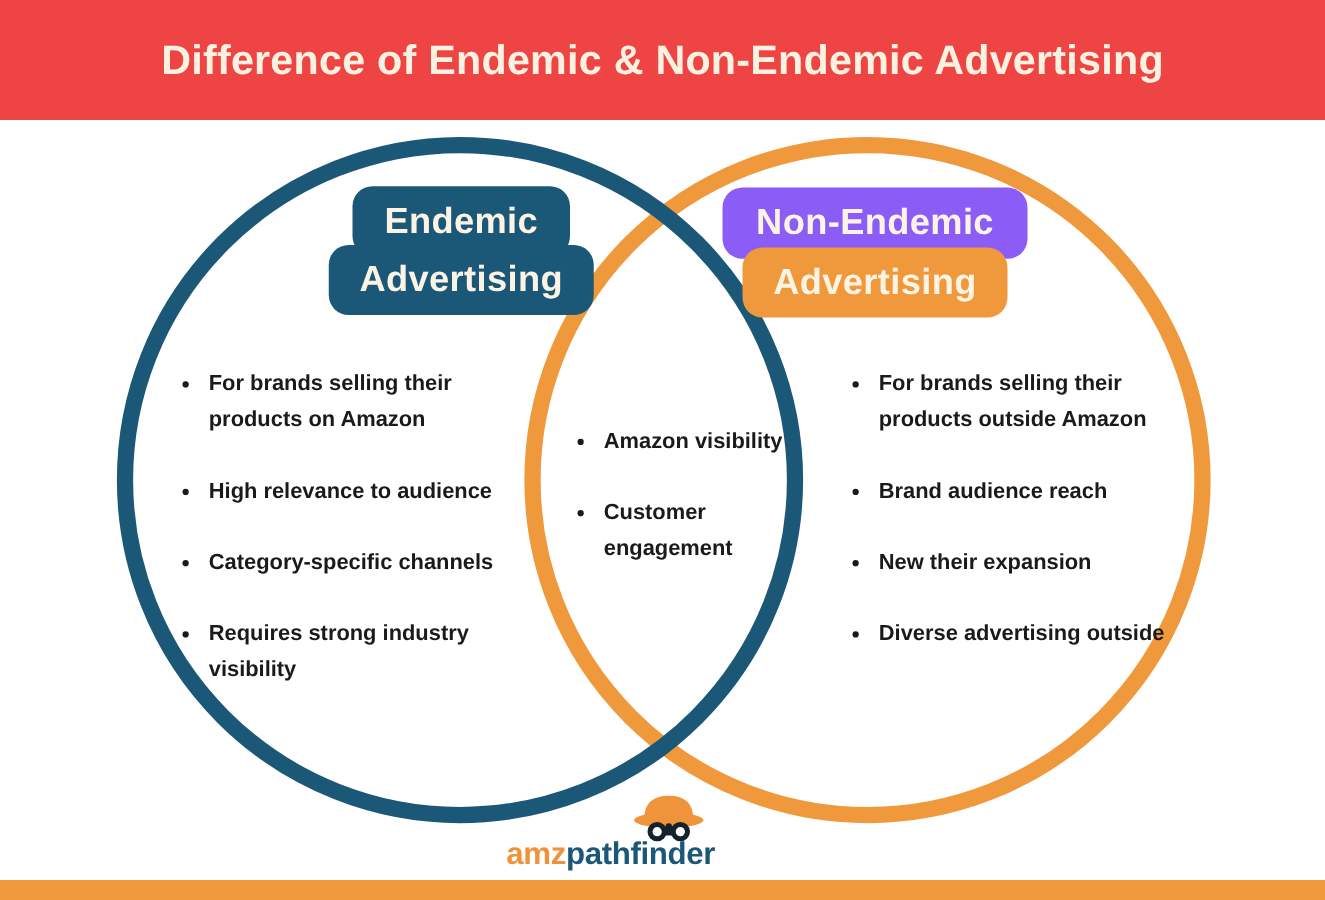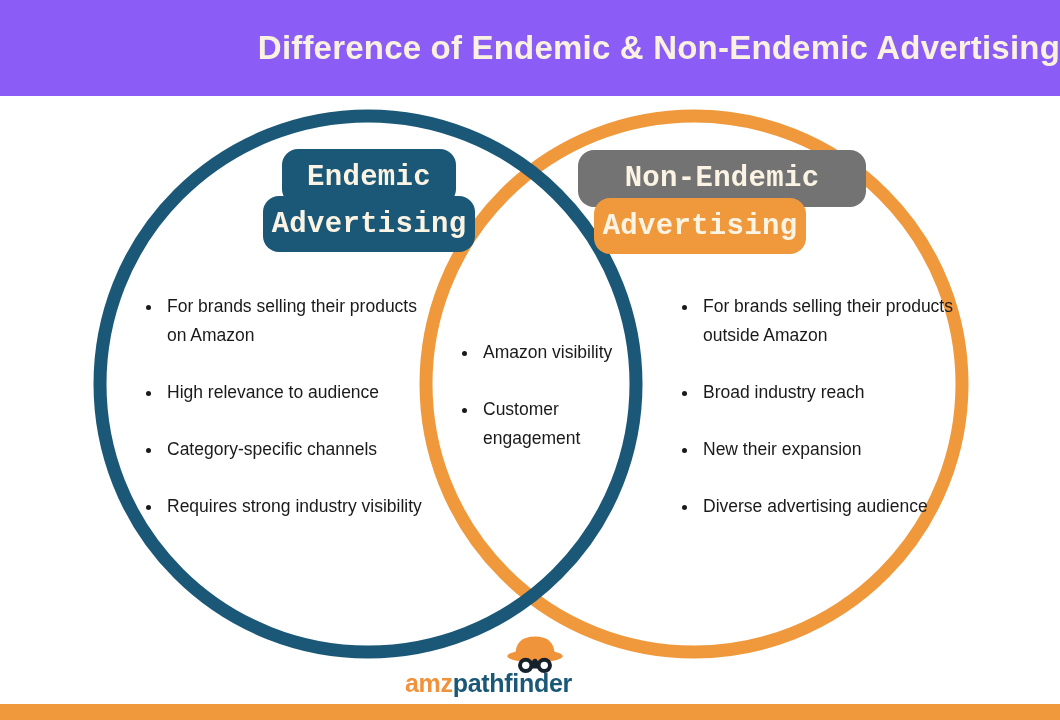--- a/index.html
+++ b/index.html
@@ -11,56 +11,55 @@
     position:relative;
     width:1060px; height:720px;
     margin:0 auto;
     background:#ffffff;
     overflow:hidden;
   }
 
   
   .header {
     position:absolute; left:0; top:0; width:1060px; height:96px;
-    background:#8b5cf6;
-    display:flex; align-items:center; justify-content:flex-end;
+    background:#ef4444;
+    display:flex; align-items:center; justify-content:center;
   }
   .header h1 {
     margin:0;
     font-size:33px; font-weight:bold; letter-spacing:0.2px;
     color:#FAF2E1;
   }
 
   
   .venn-svg { position:absolute; left:0; top:0; }
 
   
   .label { position:absolute; text-align:center; }
   .label .pill {
     border-radius:16px;
     display:flex; align-items:center; justify-content:center;
     font-size:29px; font-weight:bold; color:#FBF4E4;
     letter-spacing:0.3px;
-    font-family:Liberation Mono, monospace;
   }
   .label-endemic { left:263px; top:149px; width:212px; }
   .label-endemic .pill-1 { width:174px; height:56px; margin:0 auto; background:#1B5877; }
   .label-endemic .pill-2 { width:212px; height:56px; margin-top:-9px; background:#1B5877; }
   .label-nonendemic { left:578px; top:150px; width:244px; }
-  .label-nonendemic .pill-1 { width:288px; height:57px; background:#737373;text-align:center; }
+  .label-nonendemic .pill-1 { width:244px; height:57px; background:#8b5cf6;text-align:center; }
   .label-nonendemic .pill-2 { width:212px; height:56px; margin:-9px auto 0 auto; background:#EF993C; }
 
   
   .venn-list { position:absolute; }
   .venn-list ul {
     margin:0; padding-left:22px;
     list-style:disc;
   }
   .venn-list li {
-    font-size:17.5px; font-weight:normal; color:#1A1A1A;
+    font-size:17.5px; font-weight:bold; color:#1A1A1A;
     line-height:29px; margin-bottom:28px;
     padding-left:4px;
   }
   .list-left   { left:141px; top:292px; width:292px; }
   .list-middle { left:457px; top:338px; width:172px; }
   .list-right  { left:677px; top:292px; width:292px; }
 
   
   .brand { position:absolute; left:405px; top:632px; width:260px; }
   .brand-icon { display:block; margin:0 auto -4px auto; width:70px; height:42px; }
@@ -111,23 +110,23 @@
   <div class="venn-list list-middle">
     <ul>
         <li>Amazon visibility</li>
         <li>Customer engagement</li>
       </ul>
   </div>
 
   <div class="venn-list list-right">
     <ul>
         <li>For brands selling their products outside Amazon</li>
-        <li>Broad industry reach</li>
+        <li>Brand audience reach</li>
         <li>New their expansion</li>
-        <li>Diverse advertising audience</li>
+        <li>Diverse advertising outside</li>
       </ul>
   </div>
 
   <div class="brand">
     <svg class="brand-icon" viewBox="0 0 68 40">
 
       <path d="M 15 22 Q 15 4 34 4 Q 53 4 53 22 Z" fill="#F0943C"></path>
 
       <path d="M 16 18 Q 34 24 52 18 L 52 22 L 16 22 Z" fill="#DB8030"></path>
 

